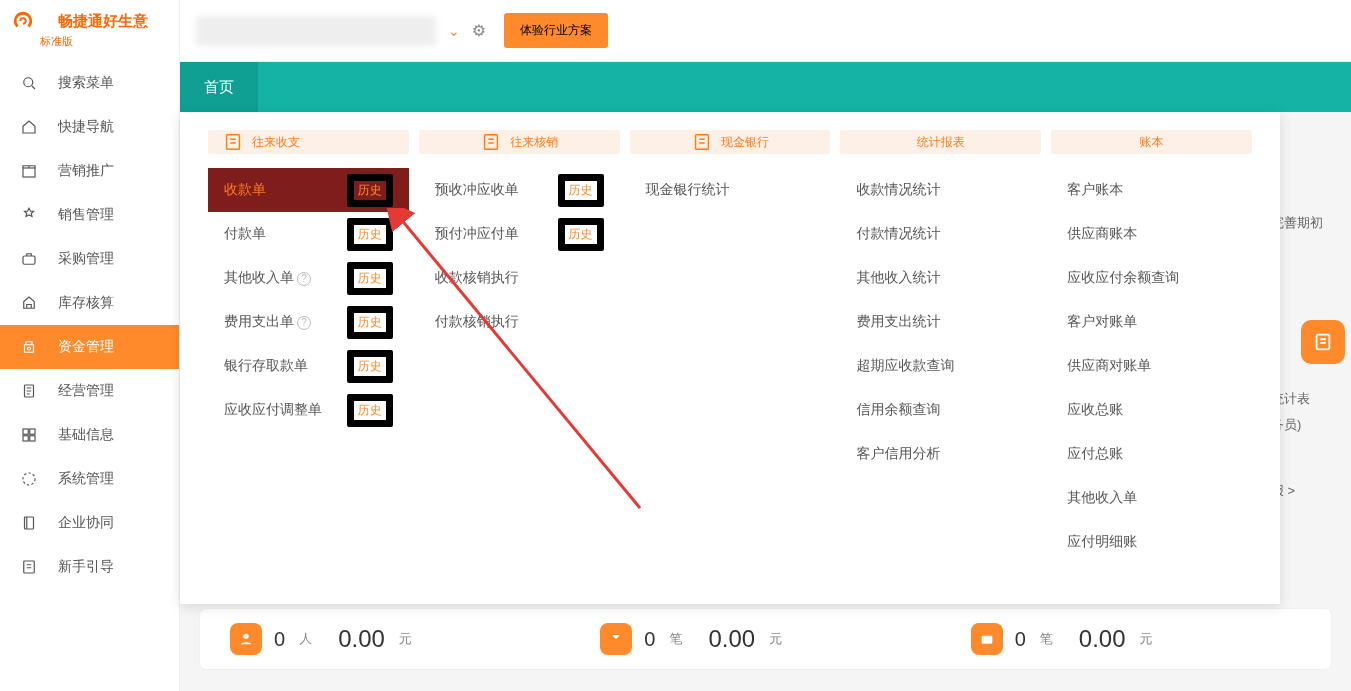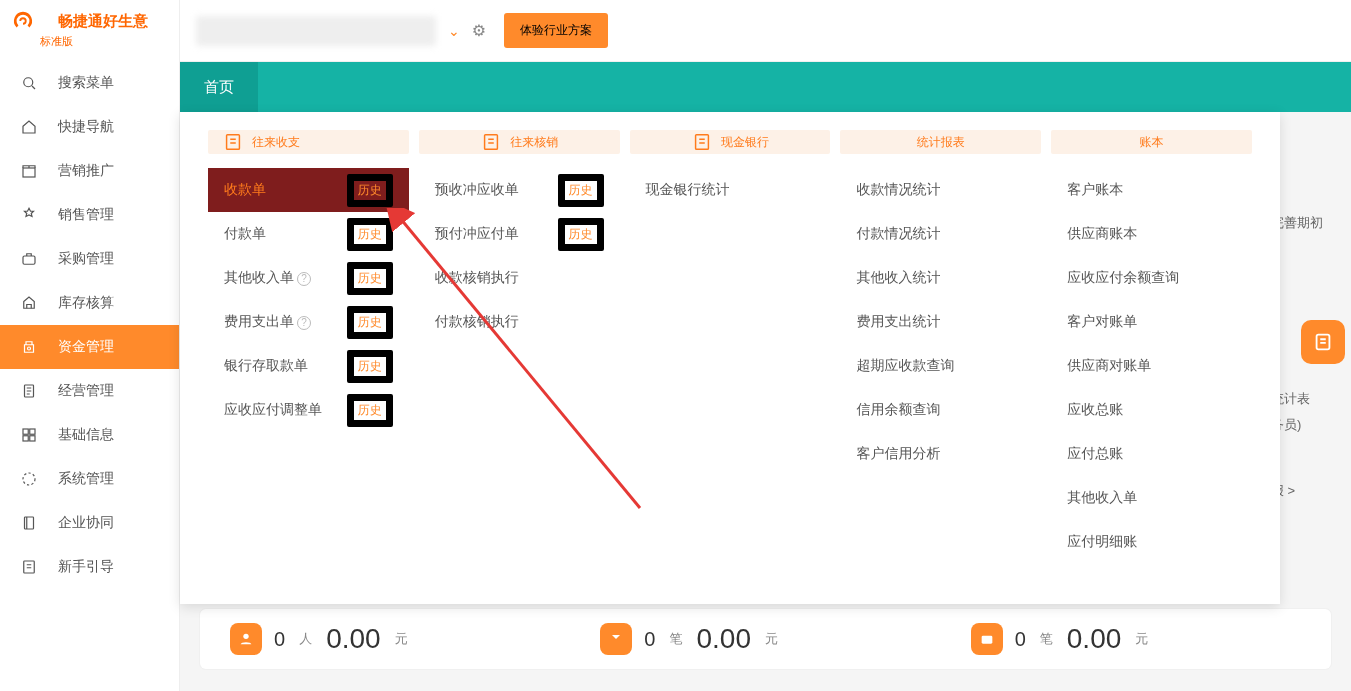--- a/index.html
+++ b/index.html
@@ -46,21 +46,21 @@
   .right-hints { position:absolute; right:0; top:120px; width:80px; height:400px; background:transparent; font-size:13px; color:#666; }
   .hint-line { text-align:left; padding:4px 0;}
   .orange-pill { position:absolute; right:6px; top:320px; width:44px; height:44px; background:#ff8a2b; border-radius:10px; display:flex; align-items:center; justify-content:center; color:#fff;}
 
   
   .stat-row { position:absolute; left:200px; right:20px; bottom:22px; height:60px; background:#fff; border-radius:6px; display:flex; align-items:center; padding:0 30px; gap:40px; box-shadow:0 0 0 1px #f0f0f0;}
   .stat { display:flex; align-items:center; gap:12px; flex:1;}
   .stat-ico { width:32px; height:32px; background:#ff8a2b; border-radius:8px; display:flex; align-items:center; justify-content:center; color:#fff;}
   .stat-num { font-size:20px; color:#333; }
   .stat-unit { font-size:13px; color:#888; margin-left:2px;}
-  .stat-amt { font-size:28px; color:#333; margin-left:2px;}
+  .stat-amt { font-size:24px; color:#333; margin-left:14px;}
 
   
   .arrow-svg { position:absolute; left:380px; top:208px; width:280px; height:320px; pointer-events:none; z-index:20;}
 </style>
 </head>
 <body>
 
 <div class="sidebar">
   <div class="logo-area">
     <div class="logo-row">

